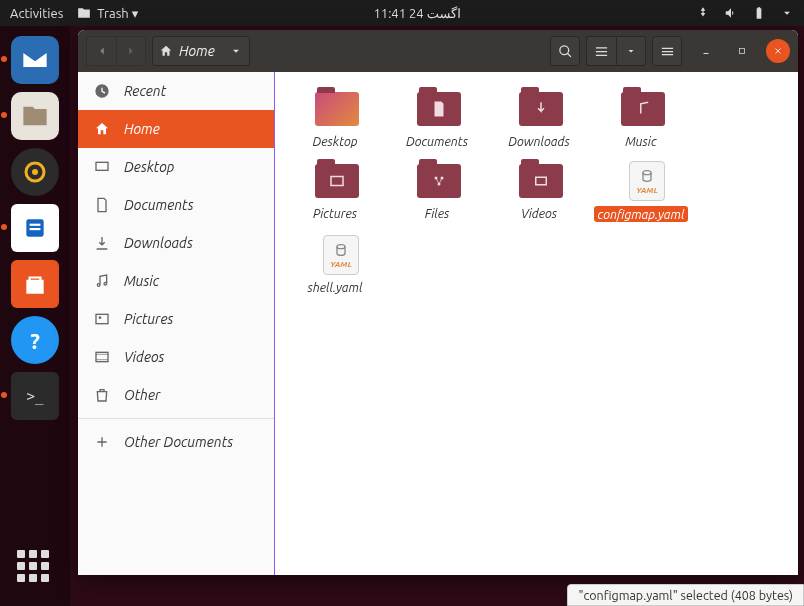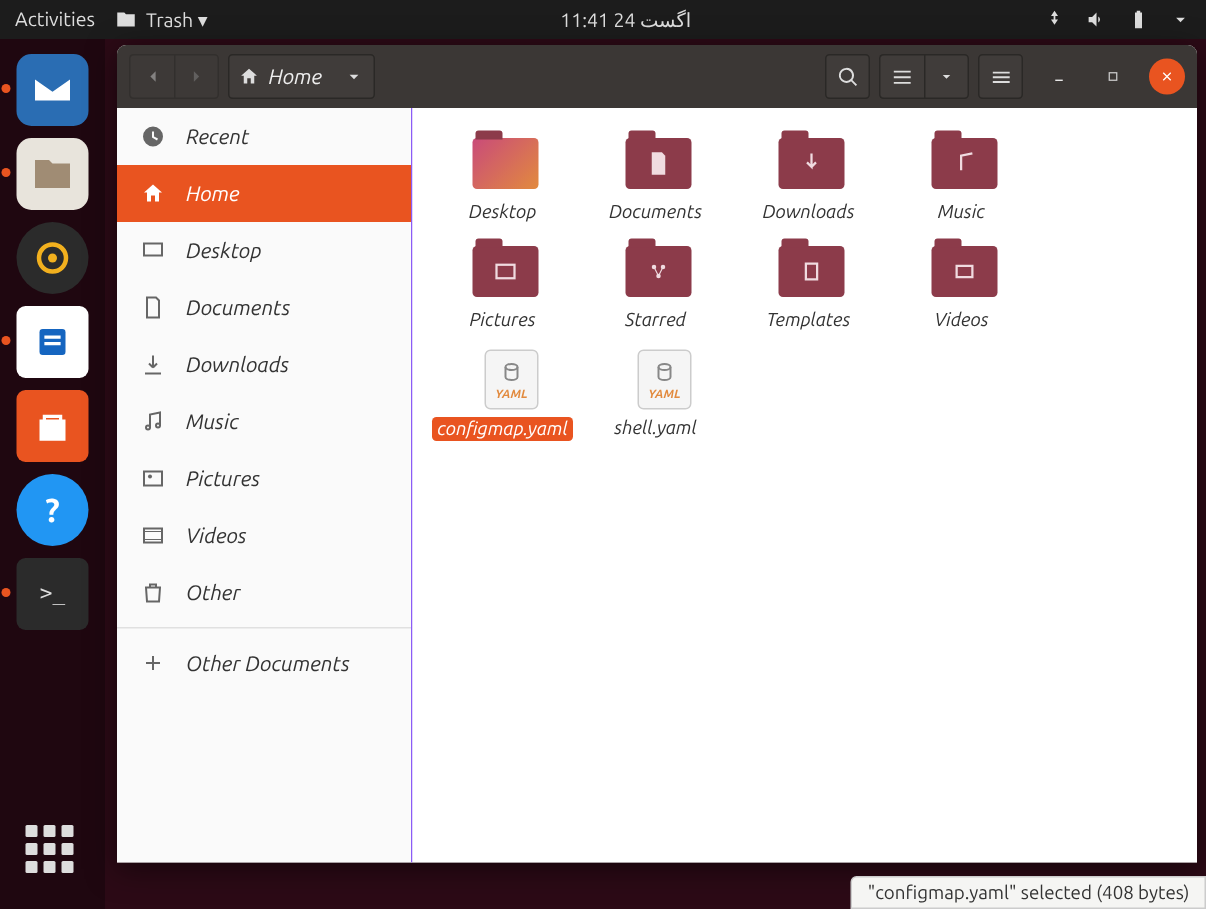--- a/index.html
+++ b/index.html
@@ -330,33 +330,21 @@
               <div class="folder-inner">
                 <svg viewBox="0 0 24 24">
                   <circle cx="8" cy="8" r="2"></circle>
                   <circle cx="16" cy="8" r="2"></circle>
                   <circle cx="12" cy="16" r="2"></circle>
                   <path d="M8 8l4 8 4-8" stroke="#f0dbe0" fill="none"></path>
                 </svg>
               </div>
             </div>
           </div>
-          <span class="lbl">Starred</span>
-        </div>
-      <div class="file">
-          <div class="ic">
-            <div class="folder-shape">
-              <div class="folder-inner">
-                <svg viewBox="0 0 24 24">
-                  <rect x="7" y="5" width="10" height="14" fill="none" stroke="#f0dbe0" stroke-width="2"></rect>
-                </svg>
-              </div>
-            </div>
-          </div>
-          <span class="lbl">Templates</span>
+          <span class="lbl">Files</span>
         </div>
       <div class="file">
           <div class="ic">
             <div class="folder-shape">
               <div class="folder-inner">
                 <svg viewBox="0 0 24 24">
                   <rect x="5" y="7" width="14" height="10" fill="none" stroke="#f0dbe0" stroke-width="2"></rect>
                 </svg>
               </div>
             </div>

